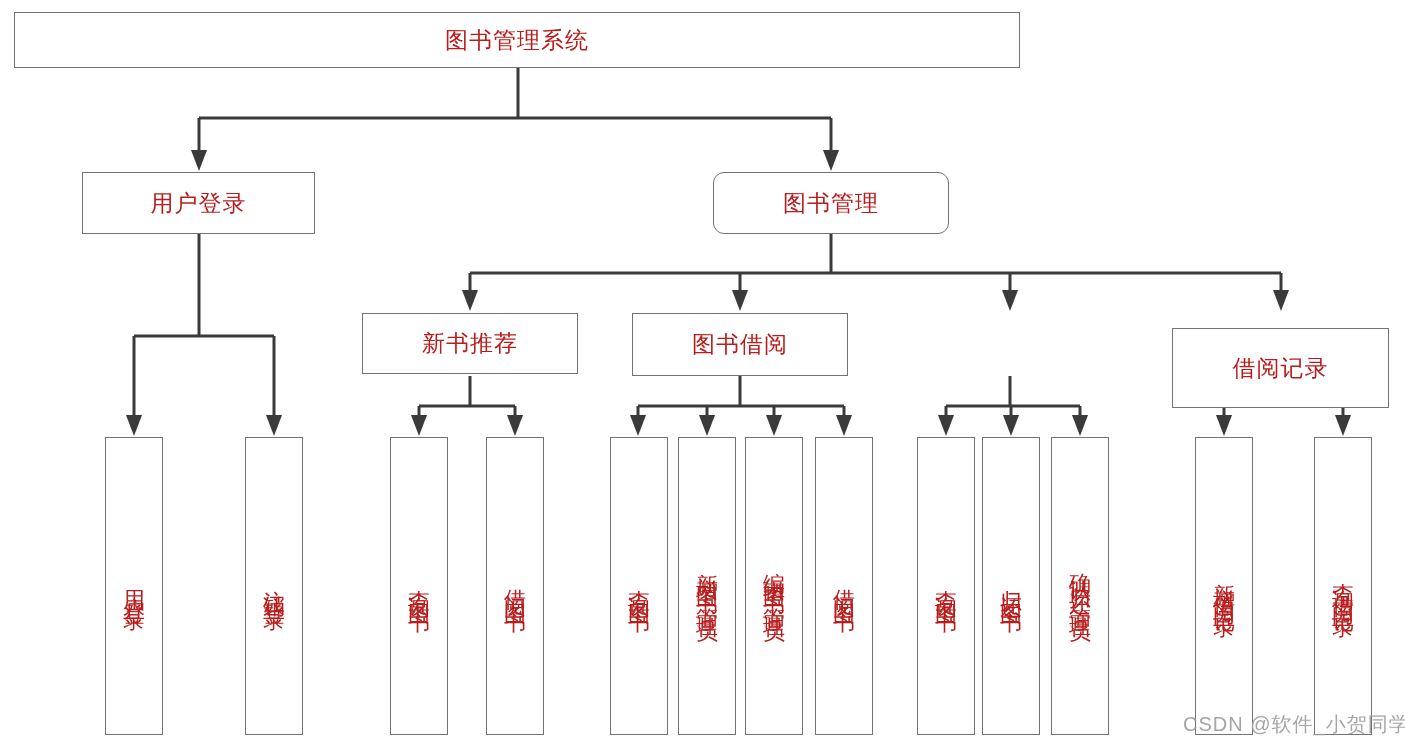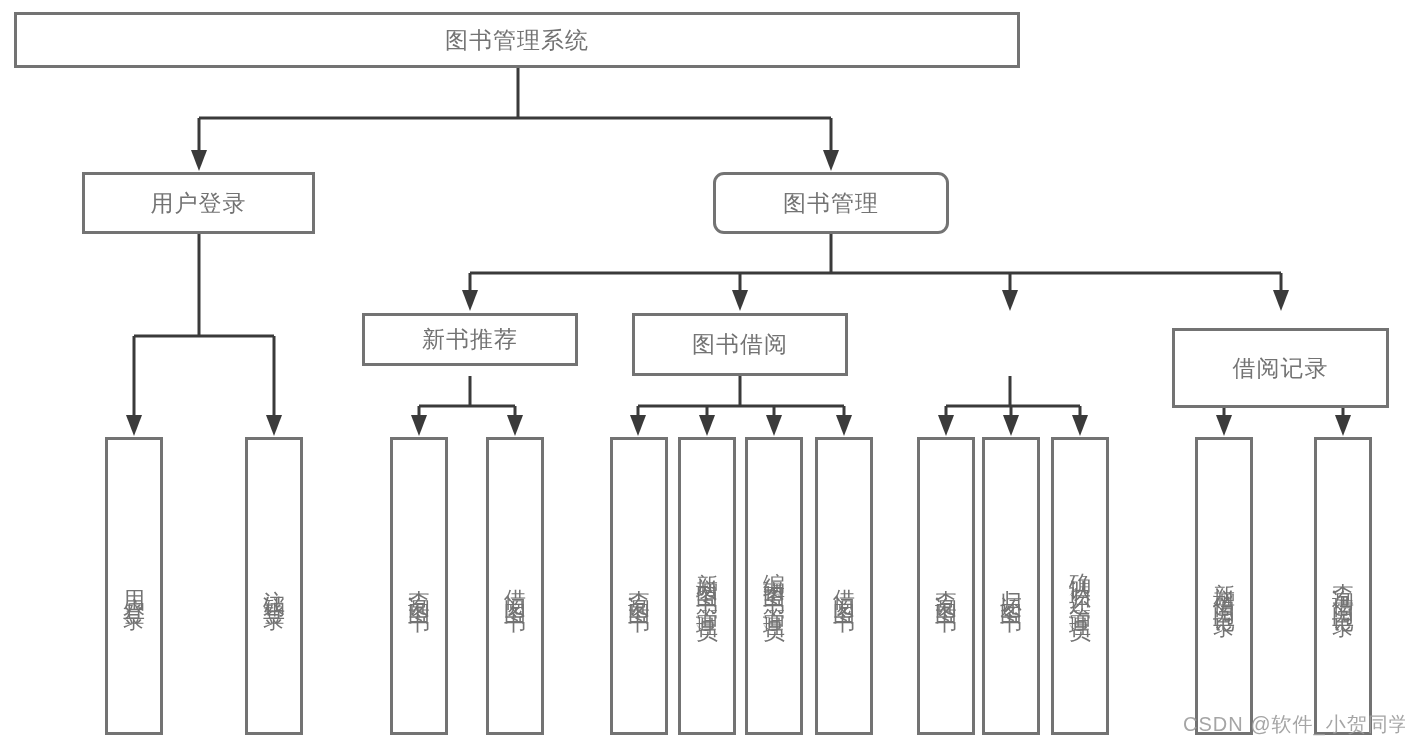--- a/index.html
+++ b/index.html
@@ -12,26 +12,26 @@
     overflow: hidden;
   }
   #connectors {
     position: absolute;
     left: 0; top: 0;
     width: 1405px; height: 747px;
   }
   .node {
     position: absolute;
     box-sizing: border-box;
-    border: 3px solid #737373;
+    border: 1px solid #737373;
     background: #ffffff;
     display: flex;
     align-items: center;
     justify-content: center;
-    color: #737373;
+    color: #b91c1c;
   }
   .h-node { font-size: 23px; letter-spacing: 1px; }
   .v-node .v-text {
     writing-mode: vertical-rl;
     text-orientation: mixed;
     font-size: 22px;
     line-height: 1.1;
     letter-spacing: 7px;
     white-space: nowrap;
   }
@@ -93,21 +93,21 @@
     <span>图书管理系统</span>
   </div>
 
   <div class="node h-node" style="left:82px; top:172px; width:233px; height:62px;">
     <span>用户登录</span>
   </div>
   <div class="node h-node" style="left:713px; top:172px; width:236px; height:62px;border-radius:11px;">
     <span>图书管理</span>
   </div>
 
-  <div class="node h-node" style="left:362px; top:313px; width:216px; height:53px;">
+  <div class="node h-node" style="left:362px; top:313px; width:216px; height:61px;">
     <span>新书推荐</span>
   </div>
   <div class="node h-node" style="left:632px; top:313px; width:216px; height:63px;">
     <span>图书借阅</span>
   </div>
   <div class="node h-node" style="left:1172px; top:328px; width:217px; height:80px;">
     <span>借阅记录</span>
   </div>
 
   <div class="node v-node" style="left:105px; top:437px; width:58px; height:298px;">

